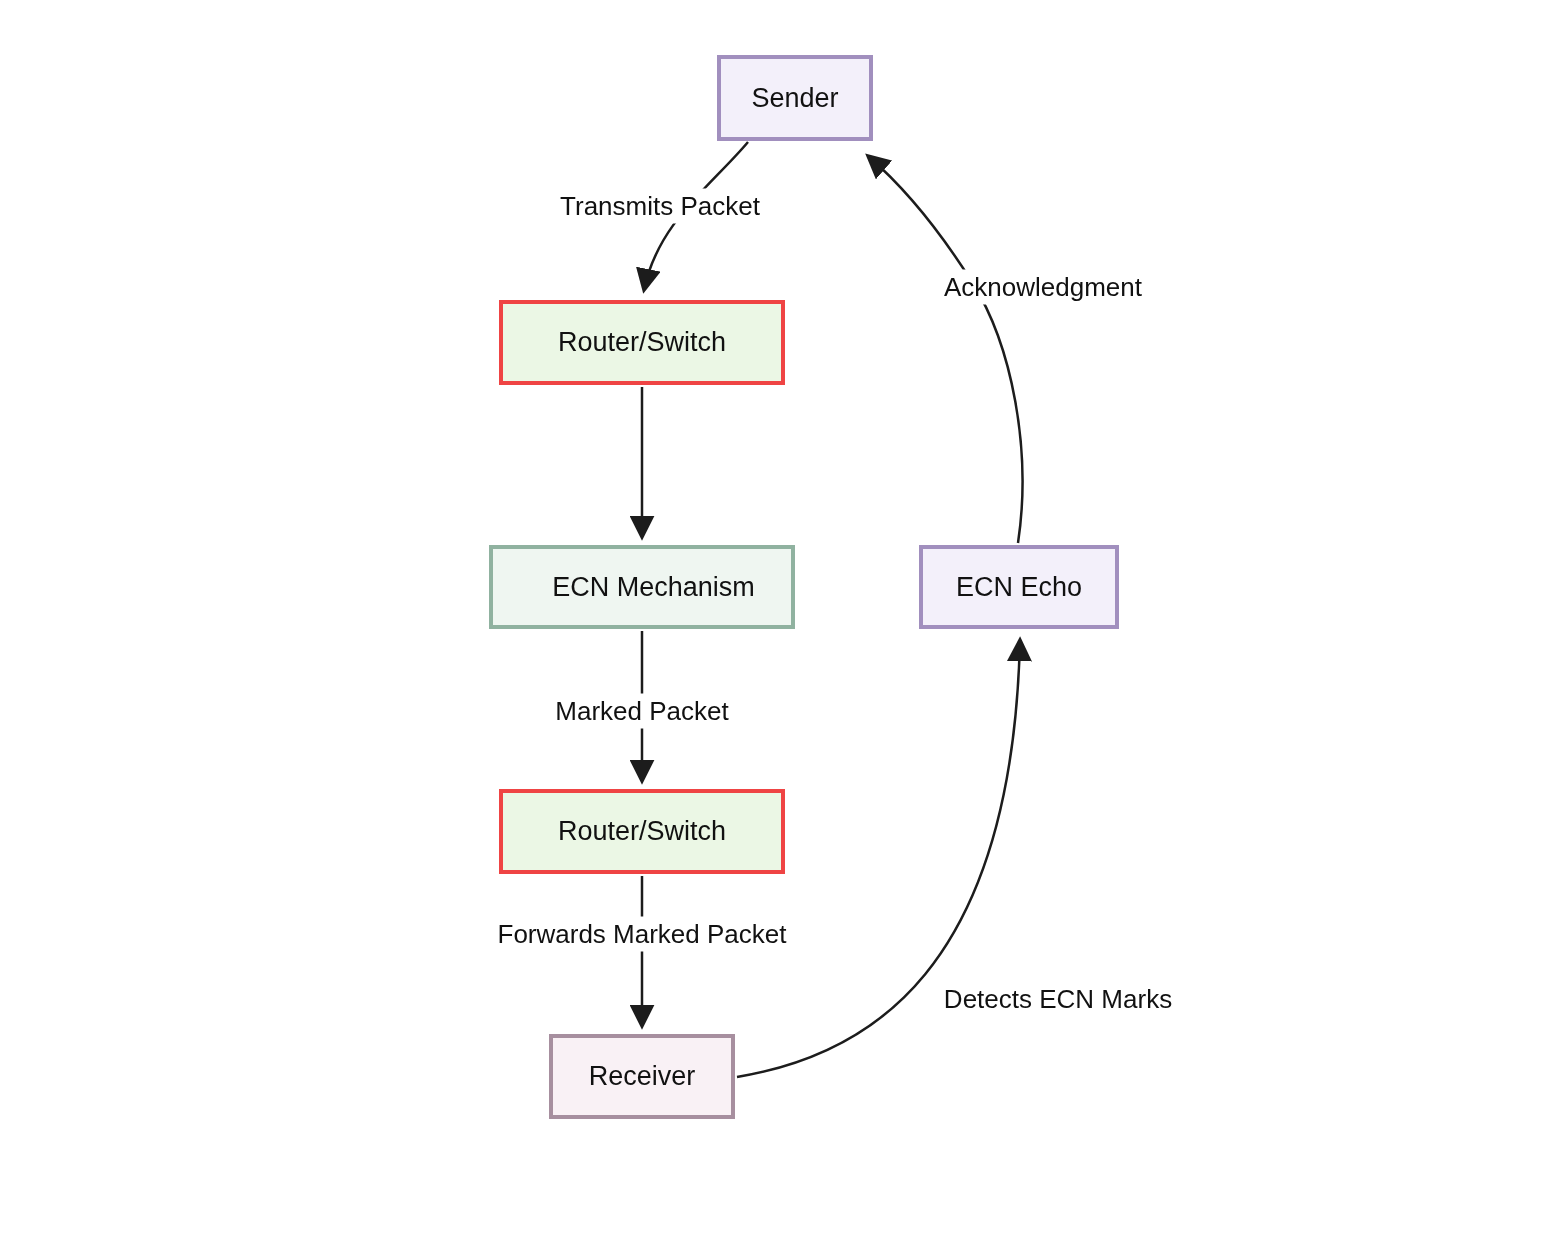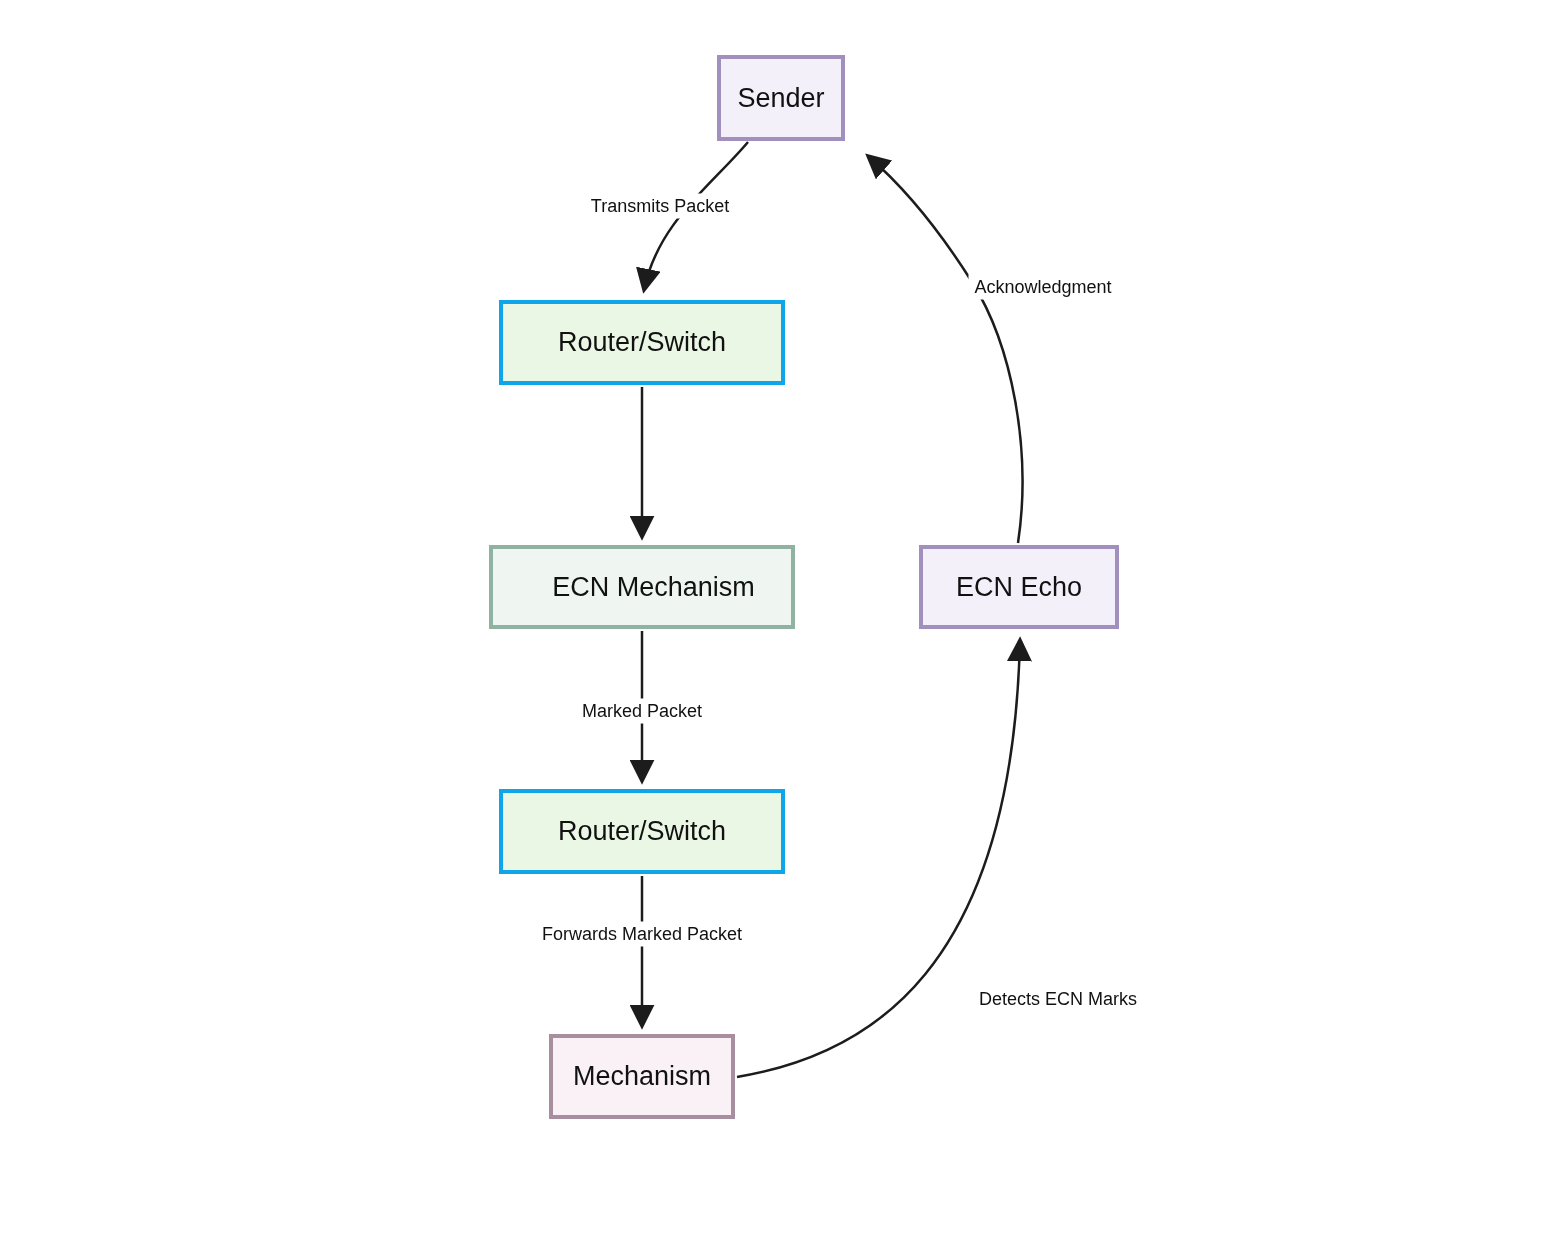--- a/index.html
+++ b/index.html
@@ -36,37 +36,37 @@
     color: #111111;
     text-align: center;
     box-sizing: border-box;
   }
   .node-purple {
     background: #f3f0fa;
     border: 4px solid #a18fbe;
   }
   .node-green {
     background: #ebf7e5;
-    border: 4px solid #0ea5e9;
+    border: 4px solid #ef4444;
   }
   .node-teal {
     background: #eff6f1;
     border: 4px solid #90b2a0;
     padding-left: 23px;
   }
   .node-pink {
     background: #f9f1f5;
     border: 4px solid #a78f9f;
   }
   .edge-label {
     position: absolute;
     transform: translate(-50%, -50%);
     background: #ffffff;
     padding: 2px 6px;
-    font-size: 18px;
+    font-size: 26px;
     color: #111111;
     white-space: nowrap;
   }
 </style>
 </head>
 <body>
 
 <div class="canvas">
 
   <svg class="edges-svg" viewBox="0 0 1560 1247" aria-hidden="true">
@@ -82,29 +82,29 @@
 
     <path class="edge" d="M 642 631 L 642 781" marker-end="url(#arrowhead)"></path>
 
     <path class="edge" d="M 642 876 L 642 1026" marker-end="url(#arrowhead)"></path>
 
     <path class="edge" d="M 737 1077 C 870 1055, 1012 970, 1020 640" marker-end="url(#arrowhead)"></path>
 
     <path class="edge" d="M 1018 543 C 1032 450, 1012 345, 972 282 C 938 228, 905 188, 868 156" marker-end="url(#arrowhead)"></path>
   </svg>
 
-  <div class="node node-purple" style="left:717px; top:55px;  width:128px; height:86px;">Sender</div>
+  <div class="node node-purple" style="left:717px; top:55px;  width:156px; height:86px;">Sender</div>
 
   <div class="node node-green" style="left:499px; top:300px; width:286px; height:85px;">Router/Switch</div>
 
   <div class="node node-teal" style="left:489px; top:545px; width:306px; height:84px;">ECN Mechanism</div>
 
   <div class="node node-green" style="left:499px; top:789px; width:286px; height:85px;">Router/Switch</div>
 
-  <div class="node node-pink" style="left:549px; top:1034px; width:186px; height:85px;">Mechanism</div>
+  <div class="node node-pink" style="left:549px; top:1034px; width:186px; height:85px;">Receiver</div>
 
   <div class="node node-purple" style="left:919px; top:545px; width:200px; height:84px;">ECN Echo</div>
 
   <div class="edge-label" style="left:660px; top:206px;">Transmits Packet</div>
 
 
   <div class="edge-label" style="left:642px; top:711px;">Marked Packet</div>
 
   <div class="edge-label" style="left:642px; top:934px;">Forwards Marked Packet</div>
 

